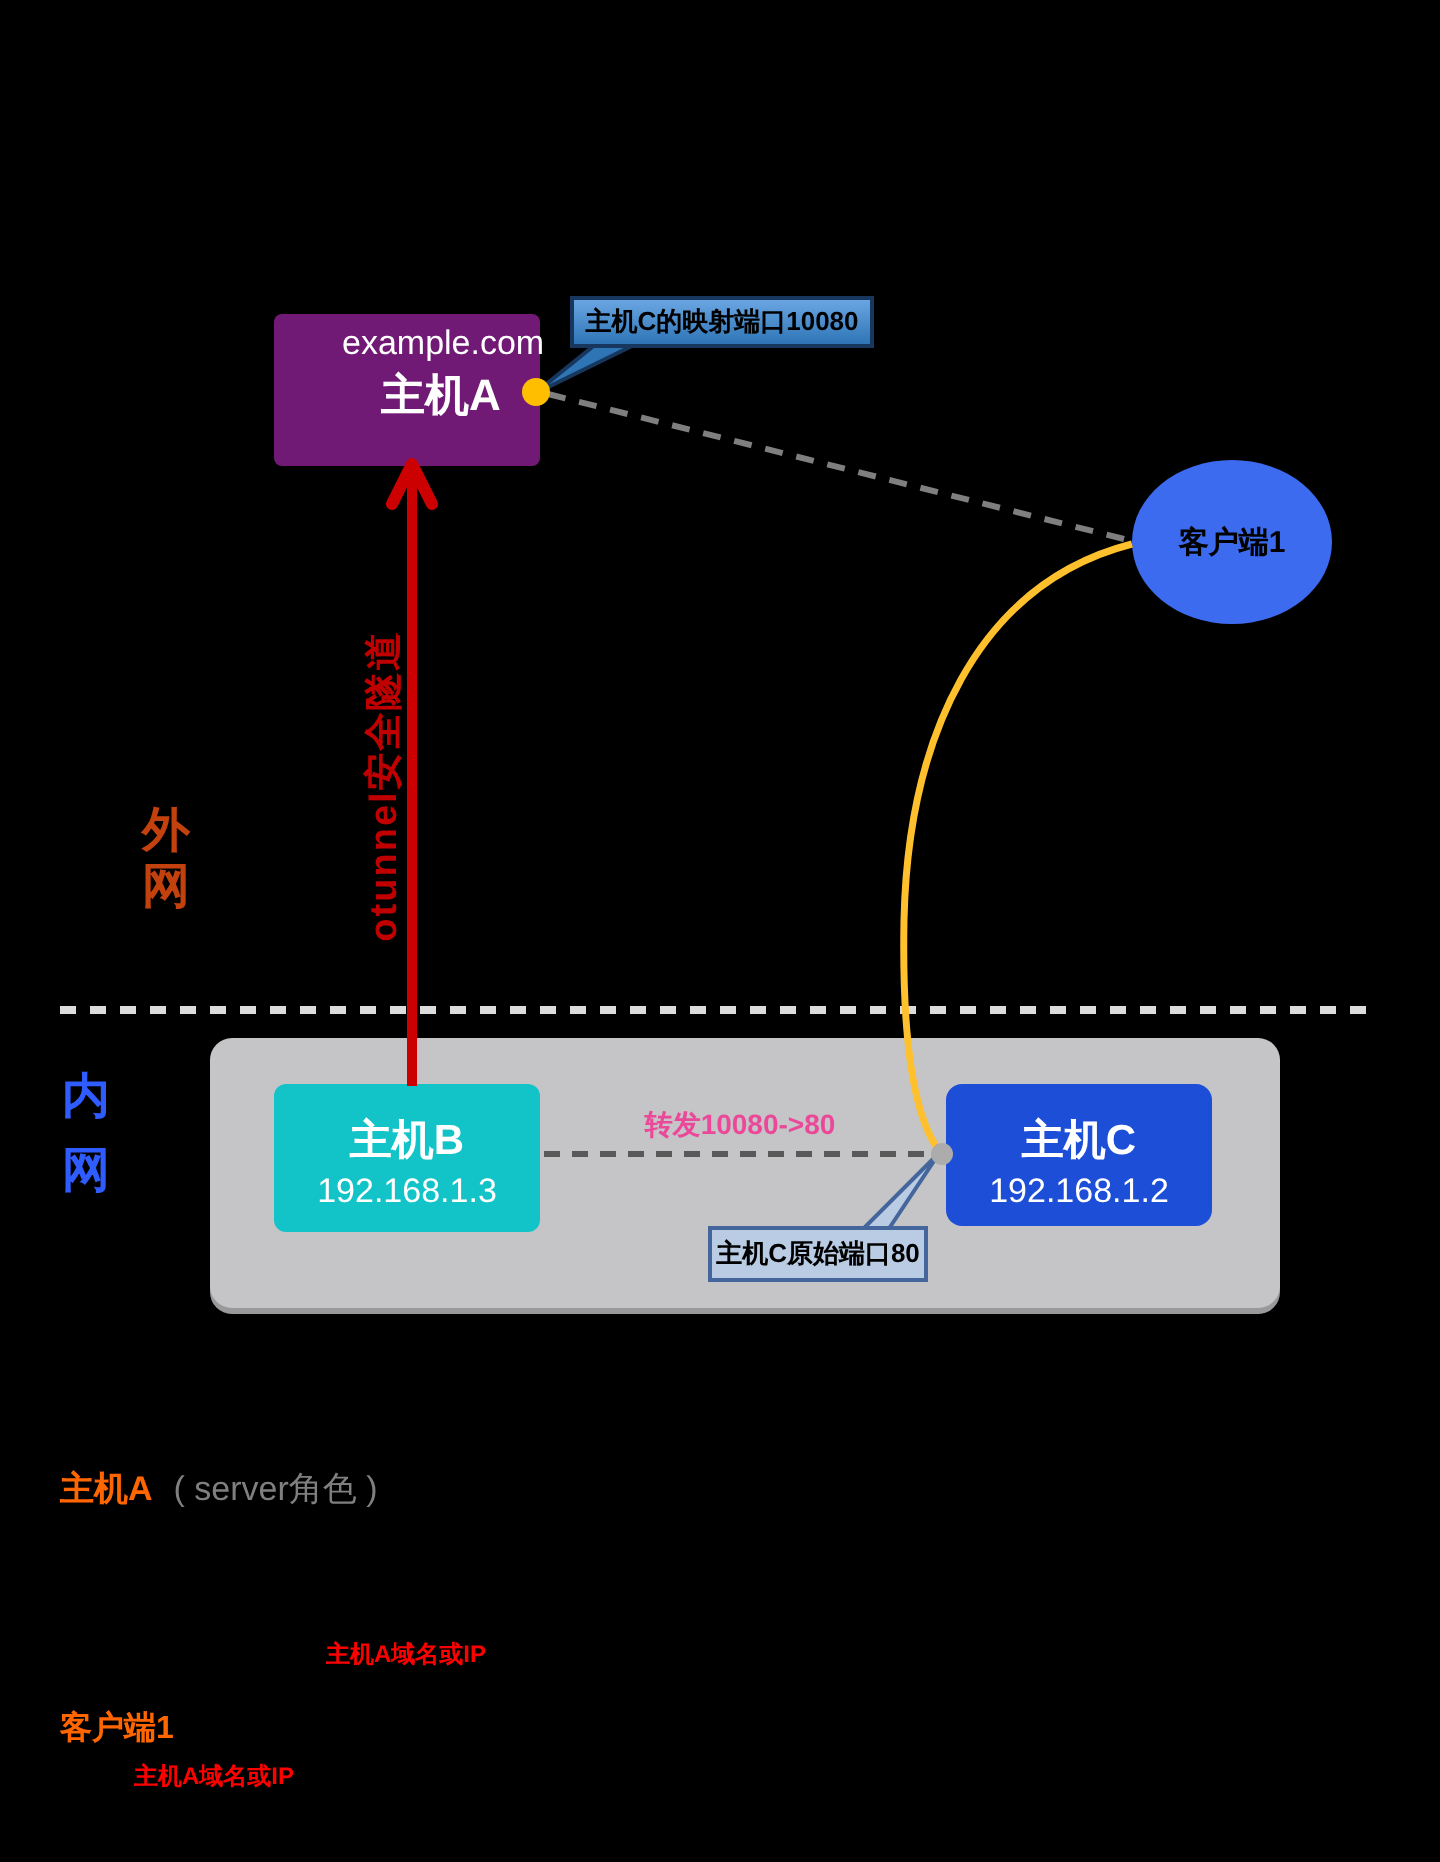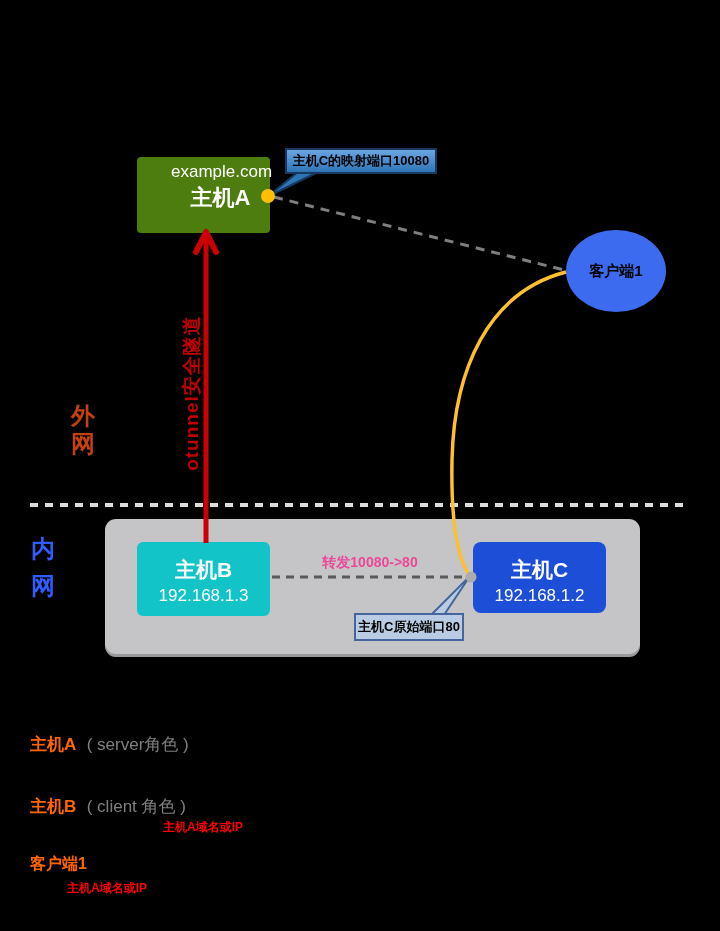--- a/index.html
+++ b/index.html
@@ -6,21 +6,21 @@
   .stage{position:relative;width:720px;height:931px;background:#000;overflow:hidden;
          font-family:"Liberation Sans",sans-serif;}
   .abs{position:absolute;}
   .title{left:28px;top:30px;font-size:25px;font-weight:bold;color:#33338C;letter-spacing:0.5px;}
   .zone-label{width:30px;font-size:24px;font-weight:bold;word-break:break-all;}
   .zone-outer{left:31px;top:402px;line-height:28px;color:#c2410c;margin-left:40px;}
   .zone-inner{left:31px;top:530px;line-height:37px;color:#2F5CFF;}
   .lan-container{left:105px;top:519px;width:535px;height:138px;background:#C5C5C8;
                  border-radius:11px;z-index:1;box-shadow:inset 0 -3px 0 rgba(0,0,0,0.22);}
   .node{z-index:2;color:#fff;text-align:center;box-sizing:border-box;}
-  .host-a{left:137px;top:157px;width:133px;height:76px;background:#4d7c0f;border-radius:4px;padding-top:5px;padding-left:34px;}
+  .host-a{left:137px;top:157px;width:133px;height:76px;background:#701a75;border-radius:4px;padding-top:5px;padding-left:34px;}
   .host-a .sub{font-size:17px;}
   .host-a .nm{font-size:22px;font-weight:bold;margin-top:1px;}
   .host-b{left:137px;top:542px;width:133px;height:74px;background:#12C4C8;border-radius:6px;padding-top:14px;}
   .host-c{left:473px;top:542px;width:133px;height:71px;background:#1d4ed8;border-radius:8px;padding-top:14px;}
   .host-b .nm,.host-c .nm{font-size:21px;font-weight:bold;}
   .host-b .sub,.host-c .sub{font-size:17px;margin-top:2px;}
   .client{left:566px;top:230px;width:100px;height:82px;background:#3C6BF0;border-radius:50%;
           display:flex;align-items:center;justify-content:center;z-index:2;}
   .client .nm{font-size:15px;font-weight:bold;color:#000;}
   .svg-layer{left:0;top:0;z-index:3;pointer-events:none;}
@@ -99,24 +99,20 @@
   </svg>
 
   <div class="abs callout callout-mapped">主机C的映射端口10080</div>
   <div class="abs callout callout-origin">主机C原始端口80</div>
 
   <div class="abs legend-line legend-a">
     <span class="legend-name">主机A</span>
     <span class="legend-role">( server角色 )</span>
   </div>
 
-  <div class="abs legend-line legend-b">
-    <span class="legend-name">主机B</span>
-    <span class="legend-role">( client 角色 )</span>
-  </div>
 
   <div class="abs legend-note note-1">主机A域名或IP</div>
 
   <div class="abs legend-line legend-client">客户端1</div>
 
   <div class="abs legend-note note-2">主机A域名或IP</div>
 
 </div>
 
 </body></html>

